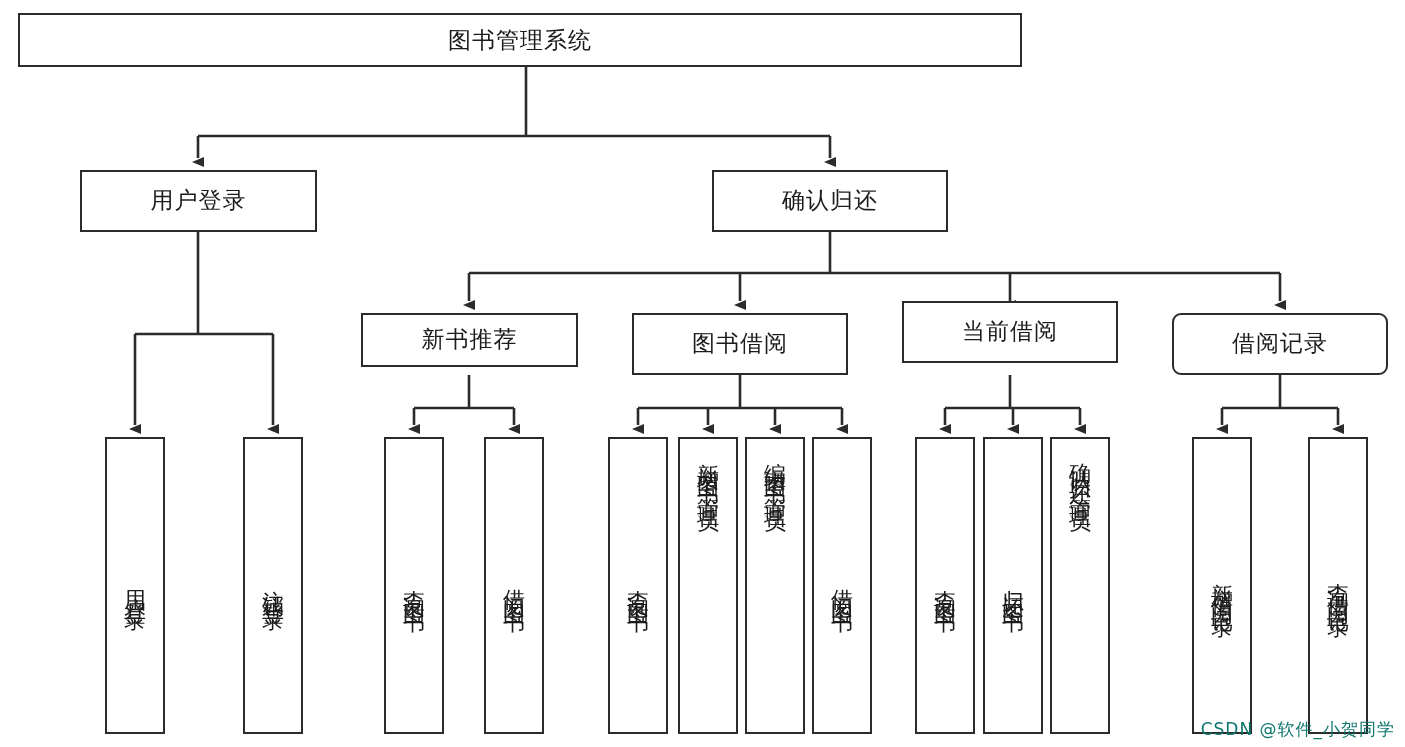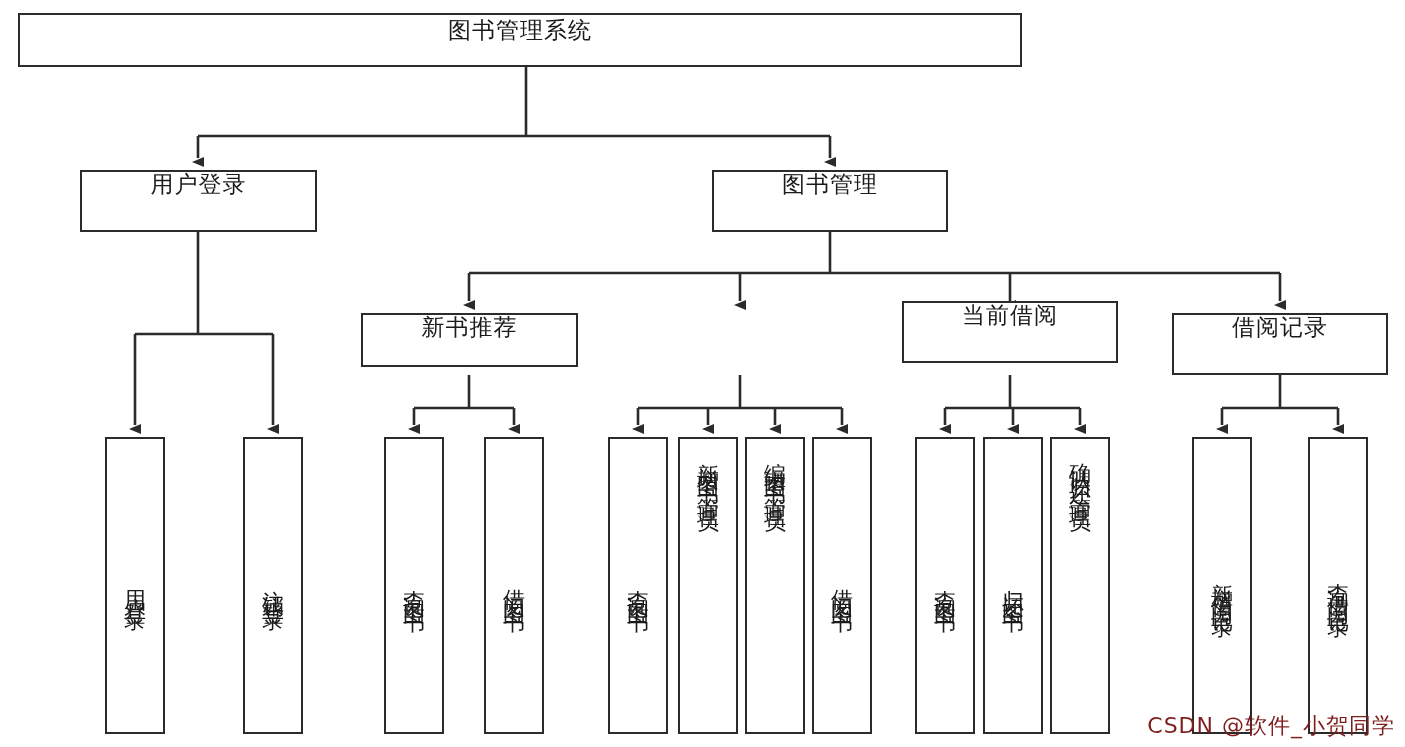--- a/index.html
+++ b/index.html
@@ -24,20 +24,21 @@
     width: 1405px;
     height: 747px;
     pointer-events: none;
   }
   .node {
     position: absolute;
     box-sizing: border-box;
     border: 2px solid #2b2b2b;
     background: #ffffff;
     display: flex;
+    align-items: center;
     justify-content: center;
     color: #1b1b1b;
   }
   .node-h {
     font-size: 23px;
     line-height: 1.1;
     letter-spacing: 1px;
     white-space: nowrap;
   }
   .node-root {
@@ -65,22 +66,22 @@
     align-items: center;
   }
   .leaf.align-top {
     align-items: flex-start;
     padding-top: 6px;
   }
   .watermark {
     position: absolute;
     right: 10px;
     bottom: 6px;
-    font-size: 22px;
-    color: #7f1d1d;
+    font-size: 17px;
+    color: #0f766e;
     letter-spacing: 1px;
     white-space: nowrap;
   }
 </style>
 </head>
 <body>
 
 <div id="canvas">
 
   <svg class="wires" viewBox="0 0 1405 747" xmlns="http://www.w3.org/2000/svg">
@@ -134,30 +135,33 @@
   </svg>
 
   <div class="node node-root" style="left:18px; top:13px; width:1004px; height:54px;">
     <span>图书管理系统</span>
   </div>
 
   <div class="node node-h" style="left:80px; top:170px; width:237px; height:62px;">
     <span>用户登录</span>
   </div>
   <div class="node node-h" style="left:712px; top:170px; width:236px; height:62px;">
-    <span>图书管理</span>
+    <span>确认归还</span>
   </div>
 
   <div class="node node-h" style="left:361px; top:313px; width:217px; height:54px;">
     <span>新书推荐</span>
   </div>
+  <div class="node node-h" style="left:632px; top:313px; width:216px; height:62px;">
+    <span>图书借阅</span>
+  </div>
   <div class="node node-h" style="left:902px; top:301px; width:216px; height:62px;">
     <span>当前借阅</span>
   </div>
-  <div class="node node-h" style="left:1172px; top:313px; width:216px; height:62px;">
+  <div class="node node-h" style="left:1172px; top:313px; width:216px; height:62px;border-radius:9px;">
     <span>借阅记录</span>
   </div>
 
   <div class="leaf align-mid" style="left:105px; top:437px; width:60px; height:297px;">
     <span class="vtext">用户登录</span>
   </div>
   <div class="leaf align-mid" style="left:243px; top:437px; width:60px; height:297px;">
     <span class="vtext">注销登录</span>
   </div>
 

